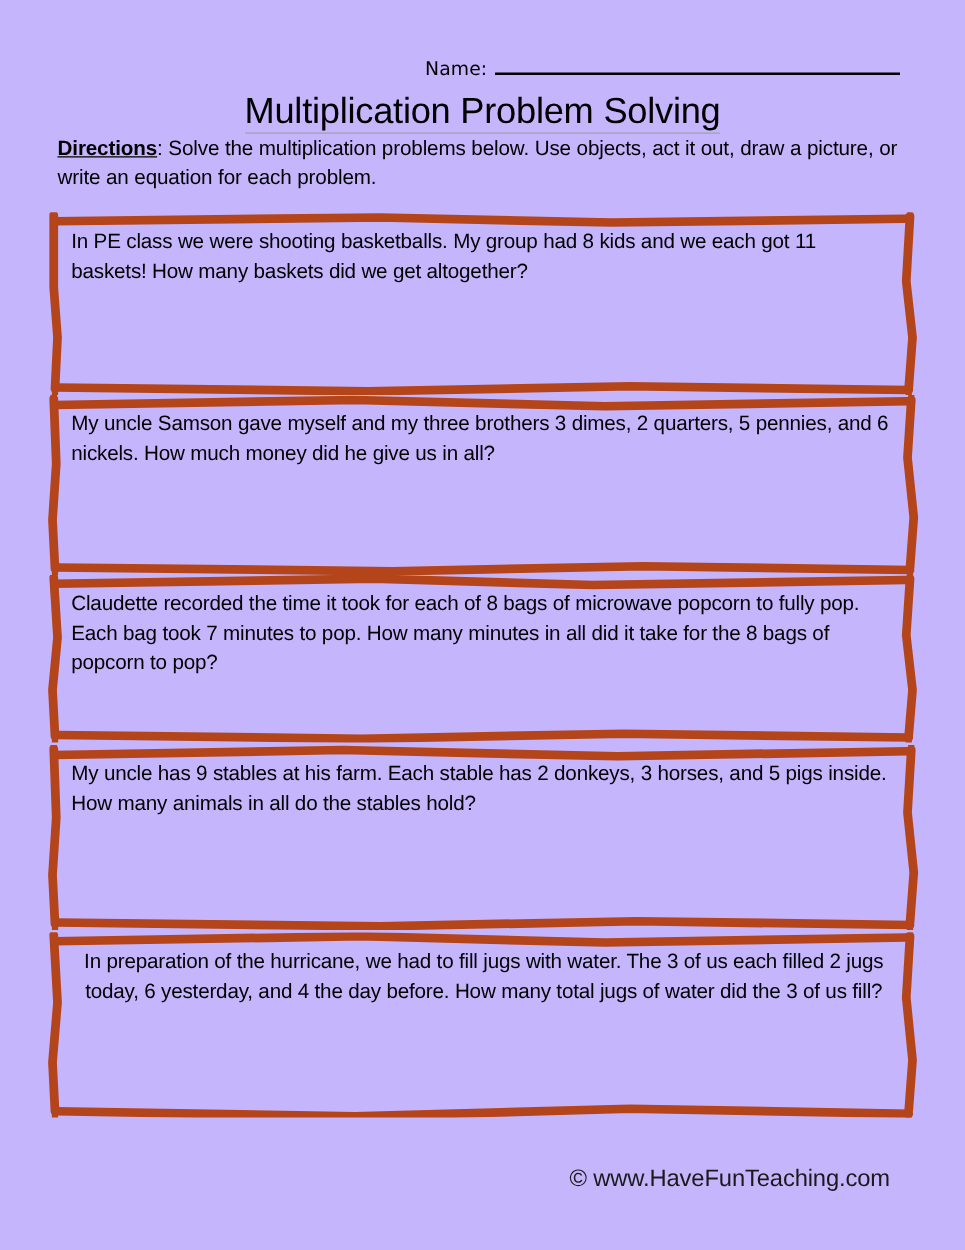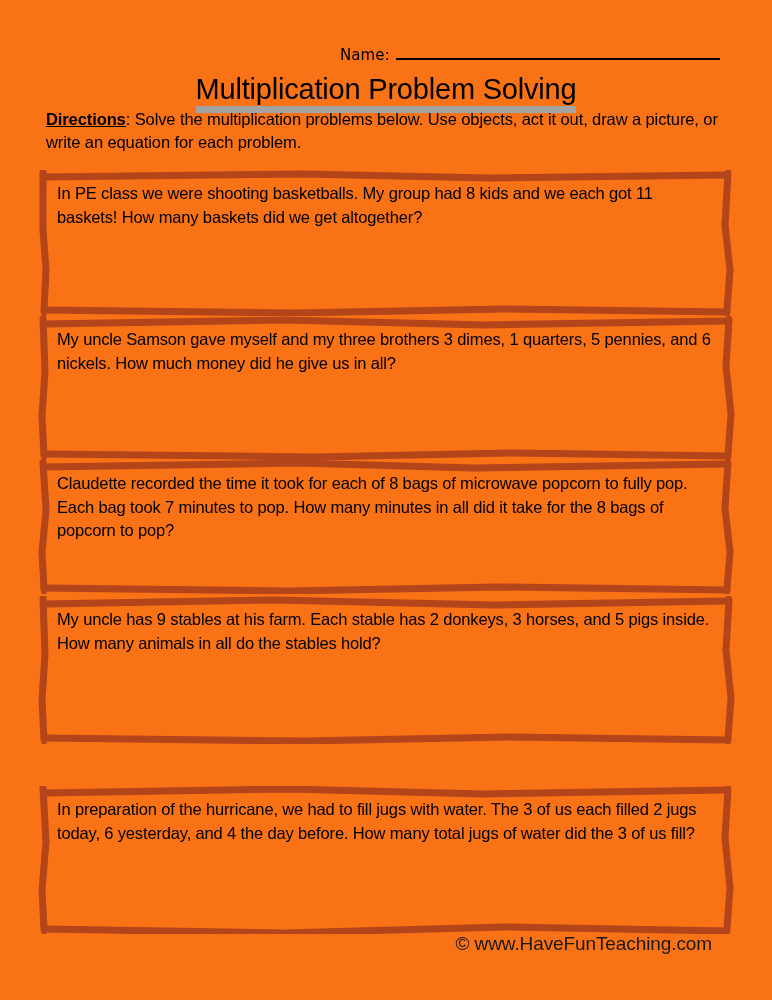--- a/index.html
+++ b/index.html
@@ -12,21 +12,21 @@
     height: 1000px;
     position: relative;
     font-family: "Liberation Sans", sans-serif;
     color: #000000;
     overflow: hidden;
   }
 
   .page {
     position: absolute;
     inset: 0;
-    background: #f97316;
+    background: #c4b5fd;
   }
 
   
   .name-row {
     position: absolute;
     left: 340px;
     top: 44px;
     width: 380px;
     height: 24px;
     display: flex;
@@ -52,21 +52,21 @@
     left: 0;
     right: 0;
     top: 72px;
     text-align: center;
     font-size: 29px;
     line-height: 34px;
     font-weight: 400;
     letter-spacing: -0.2px;
   }
   .title span {
-    border-bottom: 7px solid #a3a3a3;
+    border-bottom: 1px solid #a3a3a3;
     padding-bottom: 1px;
   }
 
   
   .directions {
     position: absolute;
     left: 46px;
     top: 108px;
     width: 690px;
     font-size: 16.5px;
@@ -106,21 +106,21 @@
     left: 23px;
     right: 18px;
     bottom: 6px;
     height: 40px;
   }
 
   #box-1 { top: 170px; height: 146px; }
   #box-2 { top: 316px; height: 144px; }
   #box-3 { top: 460px; height: 134px; }
   #box-4 { top: 596px; height: 148px; text-decoration: underline; }
-  #box-5 { top: 786px; height: 148px; }
+  #box-5 { top: 746px; height: 148px; text-align: center; }
 
   
   .footer {
     position: absolute;
     right: 60px;
     top: 936px;
     font-size: 19px;
     line-height: 16px;
     color: #1a1a1a;
     letter-spacing: -0.1px;
@@ -168,21 +168,21 @@
         <path d="M10 8 L250 4 L450 9 L692 5" stroke-width="7"></path>
         <path d="M9 3 L11 55 L8 100 L10 139" stroke-width="7"></path>
         <path d="M695 4 L692 50 L697 98 L694 138" stroke-width="7"></path>
         <path d="M11 138 L280 141 L480 137 L694 140" stroke-width="7"></path>
         <path d="M9 -1 L9 15" stroke-width="5"></path>
         <path d="M695 -1 L695 13" stroke-width="5"></path>
         <path d="M10 134 L10 146" stroke-width="5"></path>
         <path d="M694 134 L694 146" stroke-width="5"></path>
       </g>
     </svg>
-    <div class="box-text">My uncle Samson gave myself and my three brothers 3 dimes, 1 quarters, 5 pennies, and 6 nickels. How much money did he give us in all?</div>
+    <div class="box-text">My uncle Samson gave myself and my three brothers 3 dimes, 2 quarters, 5 pennies, and 6 nickels. How much money did he give us in all?</div>
     <div class="box-answer"></div>
   </div>
 
   <div class="box" id="box-3">
     <svg class="box-frame" viewBox="0 0 706 134" preserveAspectRatio="none">
       <g fill="none" stroke="#b4441a" stroke-linecap="round" stroke-linejoin="round">
         <path d="M10 7 L265 3 L440 8 L691 4" stroke-width="7"></path>
         <path d="M9 2 L12 50 L8 92 L10 129" stroke-width="7"></path>
         <path d="M694 3 L691 48 L696 92 L693 128" stroke-width="7"></path>
         <path d="M11 128 L255 131 L465 127 L693 130" stroke-width="7"></path>

